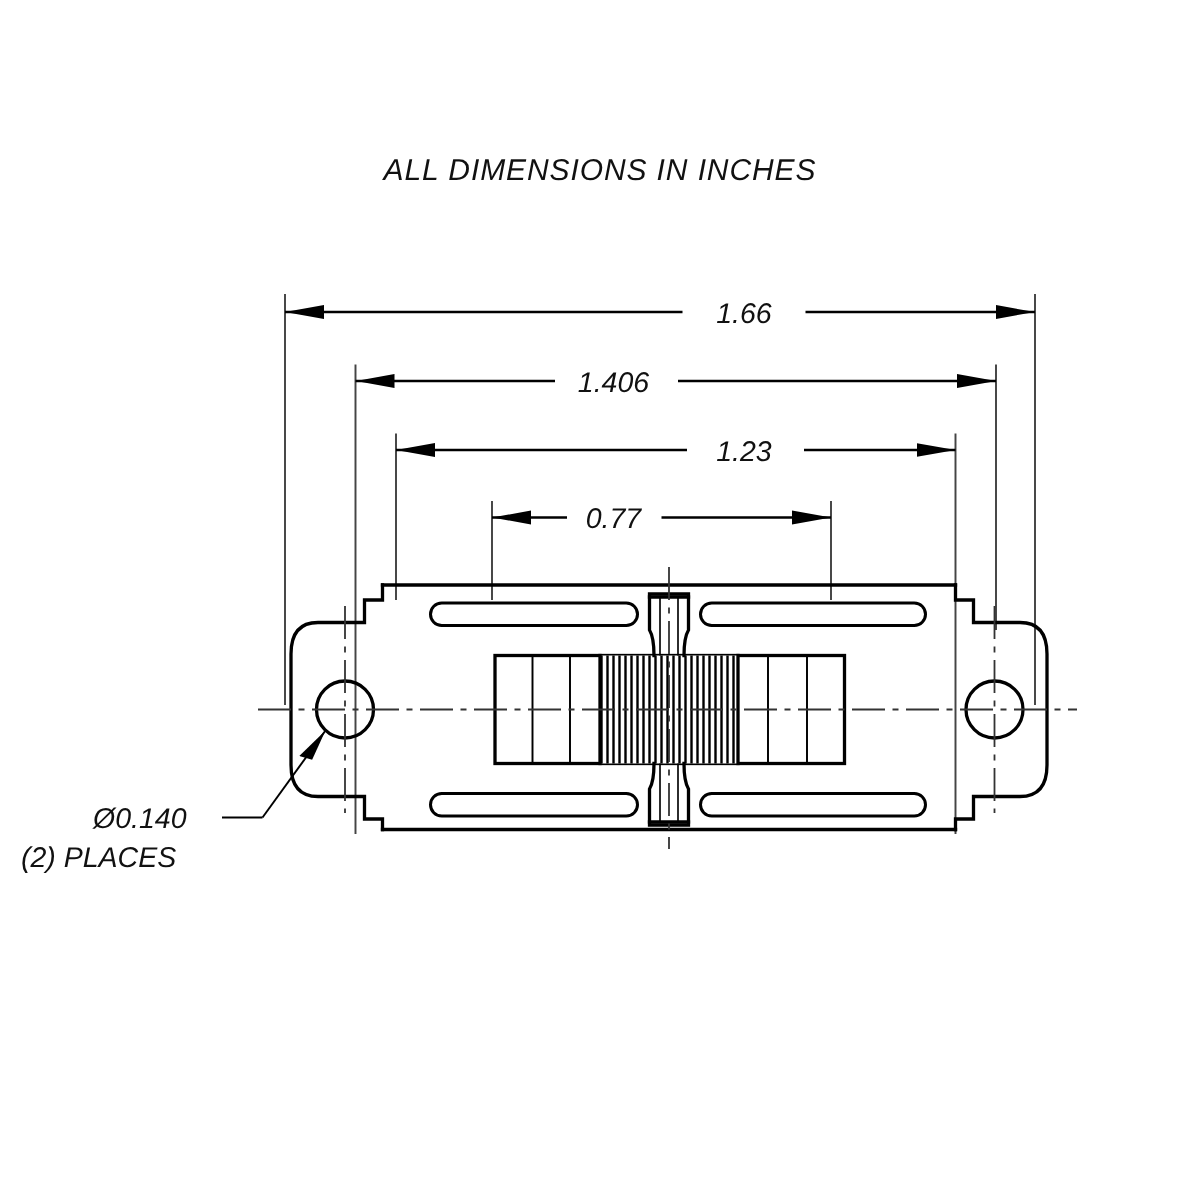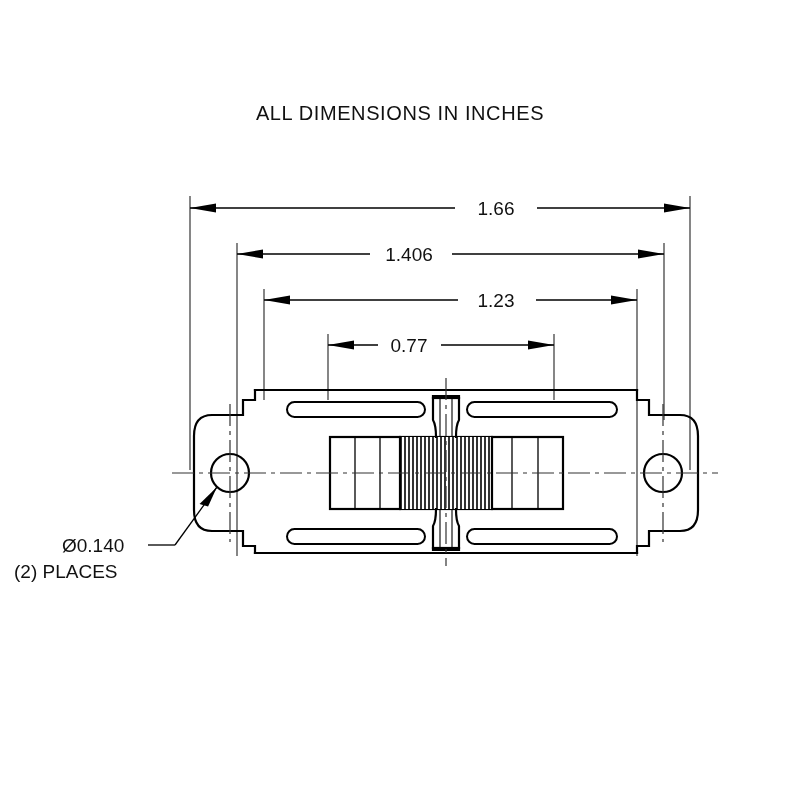--- a/index.html
+++ b/index.html
@@ -7,20 +7,21 @@
     padding: 0;
     background: #ffffff;
   }
   #stage {
     position: relative;
     width: 800px;
     height: 676px;
     background: #ffffff;
     font-family: "Liberation Sans", sans-serif;
     overflow: hidden;
+    font-style: italic;
   }
   #drawing {
     position: absolute;
     left: 0;
     top: 0;
     width: 800px;
     height: 800px;
   }
   .dim-text {
     font-family: "Liberation Sans", sans-serif;

